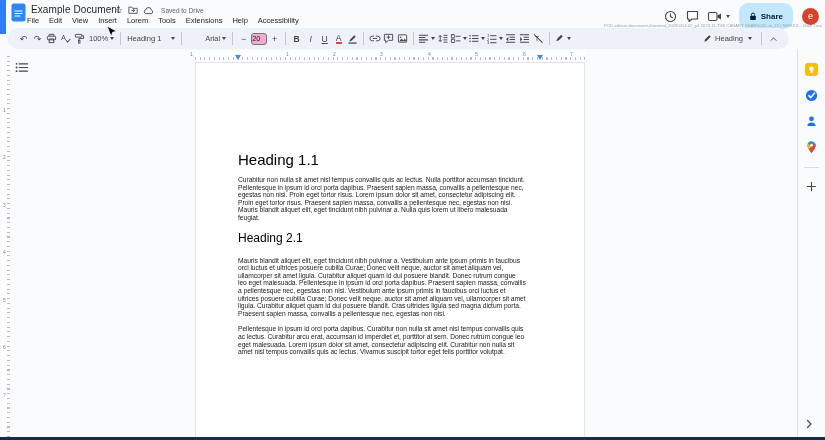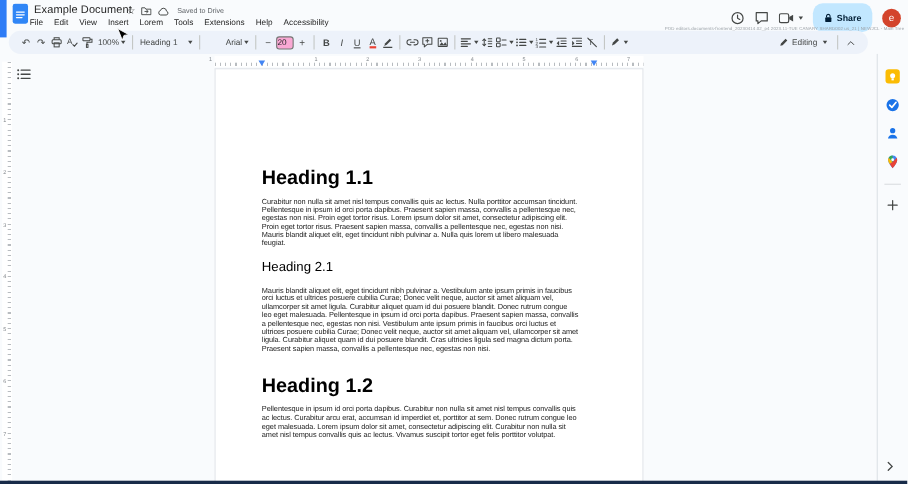--- a/index.html
+++ b/index.html
@@ -36,21 +36,21 @@
   .h-ruler{position:absolute;left:195px;top:51px;width:390px;height:10px;background:#fff}
   .h-ruler .ticks{position:absolute;left:0;right:0;bottom:1px;height:3px;background:repeating-linear-gradient(90deg,#b8bcc0 0 1px,transparent 1px 4.75px)}
   .rnum{position:absolute;top:0;font-size:5px;color:#80868b}
   .mk{position:absolute;top:4px;width:0;height:0;border-left:3px solid transparent;border-right:3px solid transparent;border-top:5px solid #4285f4}
   .v-ruler{position:absolute;left:2px;top:56px;width:9px;height:381px;background:#fff}
   .v-ruler .ticks{position:absolute;top:0;bottom:0;right:1px;width:3px;background:repeating-linear-gradient(180deg,#b8bcc0 0 1px,transparent 1px 4.75px)}
   .vnum{position:absolute;left:1px;font-size:5px;color:#80868b}
   .outline-btn{position:absolute;left:15px;top:62px;color:#444746}
   
   .page{position:absolute;left:195px;top:62px;width:390px;height:380px;background:#fff;border:1px solid #e1e5ea;padding:88px 58px 0 42px;overflow:hidden}
-  .page h1{font-size:18px;font-weight:700;color:#000;letter-spacing:0}
+  .page h1{font-size:15px;font-weight:400;color:#000;letter-spacing:0}
   .page h2{font-size:12px;font-weight:400;color:#000}
   .page p{font-size:6.7px;line-height:7.6px;color:#1b1b1b;letter-spacing:-.05px}
   .s1 p{margin-top:8px}
   .s2 h2{margin-top:9px}.s2 p{margin-top:12px}
   .s3 h1{margin-top:19px}.s3 p{margin-top:8px}
   
   .side-panel{position:absolute;left:797px;top:49px;width:28px;height:388px;border-left:1px solid #dde1e6;background:#f9fbfd;display:flex;flex-direction:column;align-items:center;padding-top:14px;gap:13px}
   .sp-divider{width:15px;height:1px;background:#dadce0}
   .sp-chevron{position:absolute;left:805px;top:419px;color:#444746}
   .keep-chip{width:13px;height:13px;background:#fbbc04;border-radius:3px;display:flex;align-items:center;justify-content:center}
@@ -266,21 +266,21 @@
     <svg width="11" height="11" viewBox="0 0 12 12">
         <path d="M2.5 9l1-2.8 4.2-4.2 1.8 1.8L5.3 8 2.5 9z" fill="#444746"></path>
       </svg>
       <span class="cr"></span>
   </span>
   <div class="tb-right">
     <span class="editing">
       <svg width="9" height="9" viewBox="0 0 12 12">
           <path d="M1.8 10.2l.8-2.9L8.2 1.7l2.1 2.1-5.6 5.6-2.9.8z" fill="#444746"></path>
         </svg>
-      <span>Editing</span>
+      <span>Heading</span>
       <span class="cr"></span>
     </span>
     <span class="sep"></span>
     <span class="ti">
       <svg width="9" height="8" viewBox="0 0 12 10" stroke="#444746" fill="none" stroke-width="1.2" stroke-linecap="round">
           <path d="M2.5 7L6 3.5 9.5 7"></path>
         </svg>
     </span>
   </div>
 </div>
@@ -322,21 +322,20 @@
 <div class="page">
   <div class="sec s1">
     <h1>Heading 1.1</h1>
     <p>Curabitur non nulla sit amet nisl tempus convallis quis ac lectus. Nulla porttitor accumsan tincidunt. Pellentesque in ipsum id orci porta dapibus. Praesent sapien massa, convallis a pellentesque nec, egestas non nisi. Proin eget tortor risus. Lorem ipsum dolor sit amet, consectetur adipiscing elit. Proin eget tortor risus. Praesent sapien massa, convallis a pellentesque nec, egestas non nisi. Mauris blandit aliquet elit, eget tincidunt nibh pulvinar a. Nulla quis lorem ut libero malesuada feugiat.</p>
   </div>
   <div class="sec s2">
     <h2>Heading 2.1</h2>
     <p>Mauris blandit aliquet elit, eget tincidunt nibh pulvinar a. Vestibulum ante ipsum primis in faucibus orci luctus et ultrices posuere cubilia Curae; Donec velit neque, auctor sit amet aliquam vel, ullamcorper sit amet ligula. Curabitur aliquet quam id dui posuere blandit. Donec rutrum congue leo eget malesuada. Pellentesque in ipsum id orci porta dapibus. Praesent sapien massa, convallis a pellentesque nec, egestas non nisi. Vestibulum ante ipsum primis in faucibus orci luctus et ultrices posuere cubilia Curae; Donec velit neque, auctor sit amet aliquam vel, ullamcorper sit amet ligula. Curabitur aliquet quam id dui posuere blandit. Cras ultricies ligula sed magna dictum porta. Praesent sapien massa, convallis a pellentesque nec, egestas non nisi.</p>
   </div>
   <div class="sec s3">
-    <h1>Heading 1.2</h1>
     <p>Pellentesque in ipsum id orci porta dapibus. Curabitur non nulla sit amet nisl tempus convallis quis ac lectus. Curabitur arcu erat, accumsan id imperdiet et, porttitor at sem. Donec rutrum congue leo eget malesuada. Lorem ipsum dolor sit amet, consectetur adipiscing elit. Curabitur non nulla sit amet nisl tempus convallis quis ac lectus. Vivamus suscipit tortor eget felis porttitor volutpat.</p>
   </div>
 </div>
 
 <div class="side-panel">
   <span class="keep-chip">
     <svg width="7" height="8" viewBox="0 0 8 9">
         <circle cx="4" cy="3.2" r="2.6" fill="#fff"></circle>
         <rect x="2.8" y="5.8" width="2.4" height="2.2" fill="#fff"></rect>
       </svg>

